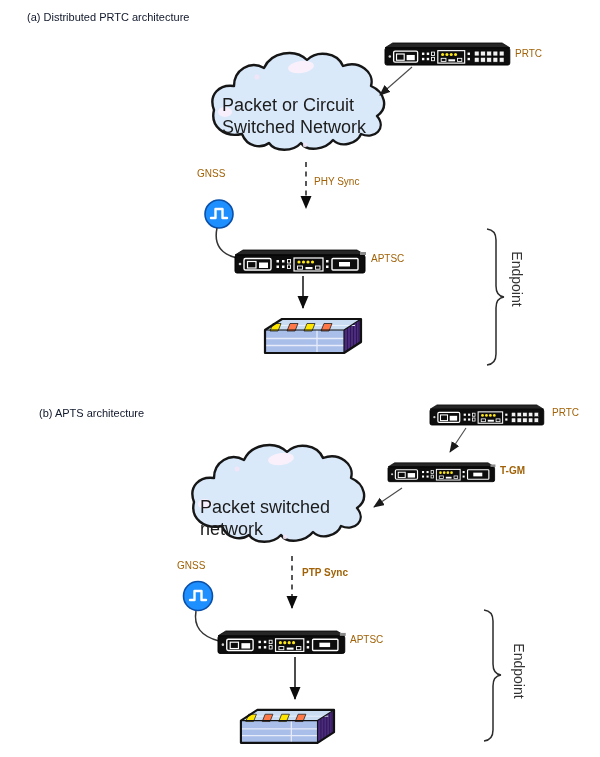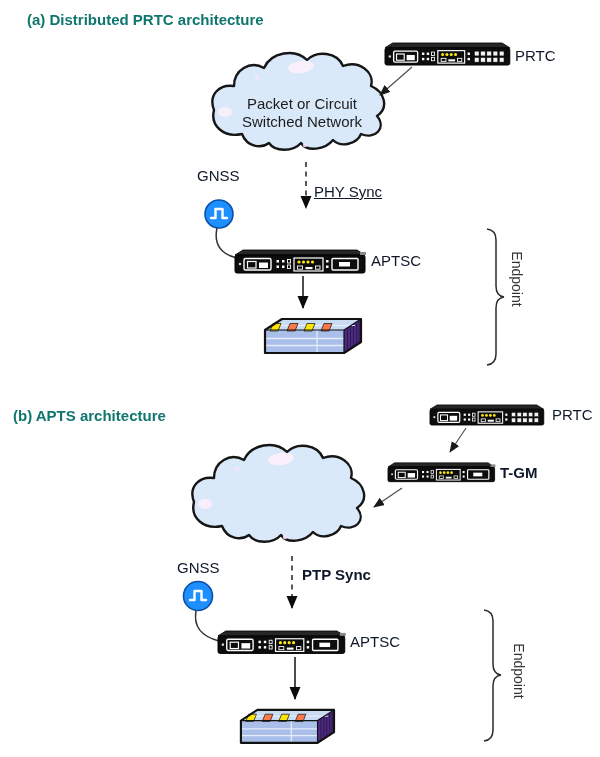--- a/index.html
+++ b/index.html
@@ -1,23 +1,23 @@
 <!DOCTYPE html>
 <html><head>
 <meta charset="utf-8">
 <style>
   html,body{margin:0;padding:0;background:#ffffff;}
   #canvas{
     position:relative;width:600px;height:757px;background:#ffffff;
     font-family:"Liberation Sans","DejaVu Sans",sans-serif;overflow:hidden;
   }
   #art{position:absolute;left:0;top:0;}
-  .lbl{position:absolute;color:#0f172a;font-size:15px;white-space:nowrap;line-height:1.1;}
-  .title{position:absolute;color:#0f766e;font-weight:bold;font-size:15px;white-space:nowrap;}
-  .cloudtxt{position:absolute;color:#1c1c1c;font-size:15px;text-align:center;
+  .lbl{position:absolute;color:#a16207;font-size:10px;white-space:nowrap;line-height:1.1;}
+  .title{position:absolute;color:#0f172a;font-weight:normal;font-size:11px;white-space:nowrap;}
+  .cloudtxt{position:absolute;color:#1c1c1c;font-size:18px;text-align:left;
     white-space:normal;line-height:1.22;}
   .endpoint{position:absolute;width:100px;text-align:center;color:#333;font-size:14px;
     transform:rotate(90deg);}
 </style>
 </head>
 <body>
 
 <div id="canvas">
 
   <svg id="art" width="600" height="757" viewBox="0 0 600 757">
@@ -170,25 +170,26 @@
     <path d="M295,657 L295,699" stroke="#111" stroke-width="1.5" fill="none" marker-end="url(#arrow-lg)"></path>
 
     <use href="#switch3d" transform="translate(238,706) scale(0.97)"></use>
 
     <path d="M484,610 Q493,611 493,621 L493,664 Q493,674 501,675 Q493,676 493,686 L493,730 Q493,740 484,741" fill="none" stroke="#2b2b2b" stroke-width="1.5"></path>
   </svg>
 
   <div class="title" style="left:27px;top:11px;">(a) Distributed PRTC architecture</div>
   <div class="lbl" style="left:515px;top:48px;">PRTC</div>
   <div class="cloudtxt" style="left:222px;top:95px;width:160px;">Packet or Circuit Switched Network</div>
-  <div class="lbl" style="left:314px;top:184px;text-decoration:underline;">PHY Sync</div>
+  <div class="lbl" style="left:314px;top:176px;">PHY Sync</div>
   <div class="lbl" style="left:197px;top:168px;">GNSS</div>
   <div class="lbl" style="left:371px;top:253px;">APTSC</div>
   <div class="endpoint" style="left:467px;top:271px;">Endpoint</div>
 
-  <div class="title" style="left:13px;top:407px;text-align:right;">(b) APTS architecture</div>
+  <div class="title" style="left:39px;top:407px;text-align:right;">(b) APTS architecture</div>
   <div class="lbl" style="left:552px;top:407px;">PRTC</div>
   <div class="lbl" style="left:500px;top:465px;font-weight:bold;">T-GM</div>
+  <div class="cloudtxt" style="left:200px;top:497px;width:160px;">Packet switched network</div>
   <div class="lbl" style="left:302px;top:567px;font-weight:bold;">PTP Sync</div>
   <div class="lbl" style="left:177px;top:560px;">GNSS</div>
   <div class="lbl" style="left:350px;top:634px;">APTSC</div>
   <div class="endpoint" style="left:469px;top:663px;">Endpoint</div>
 </div>
 
 </body></html>

